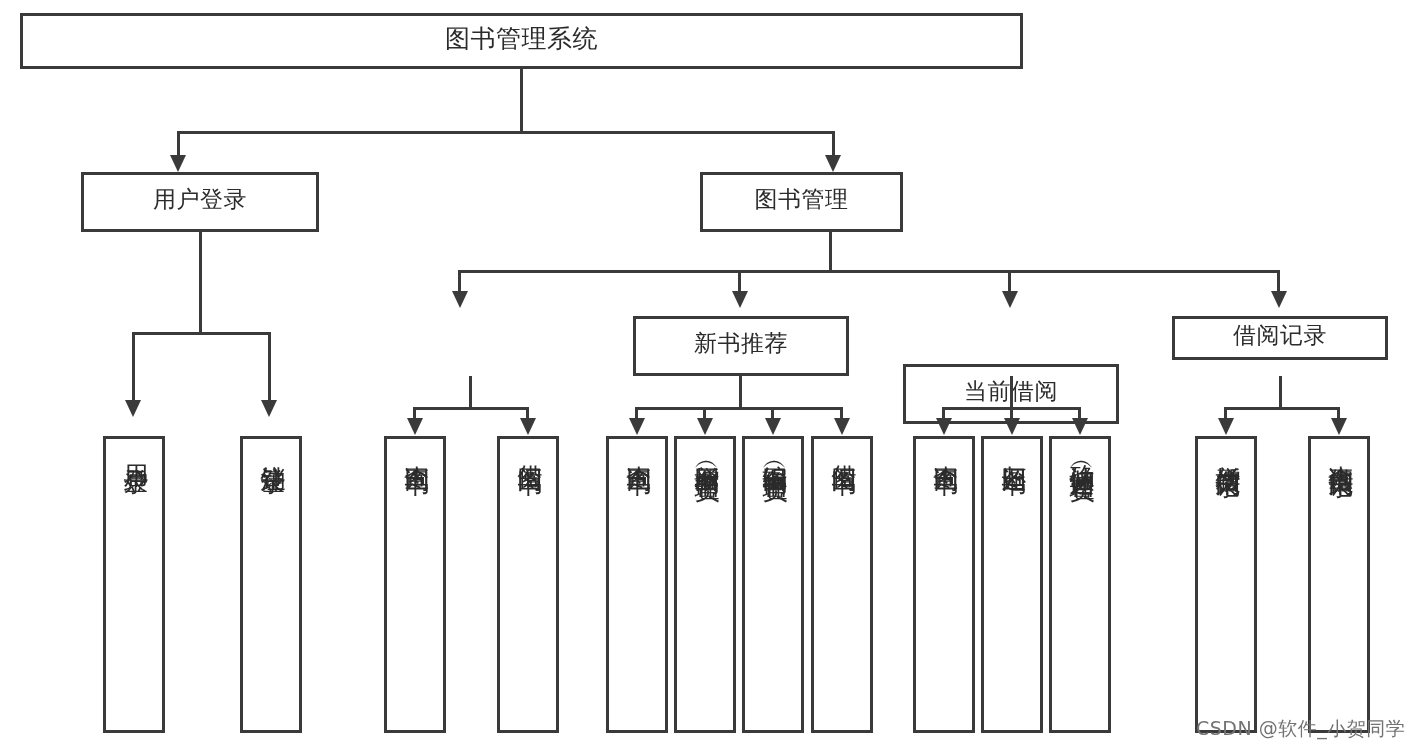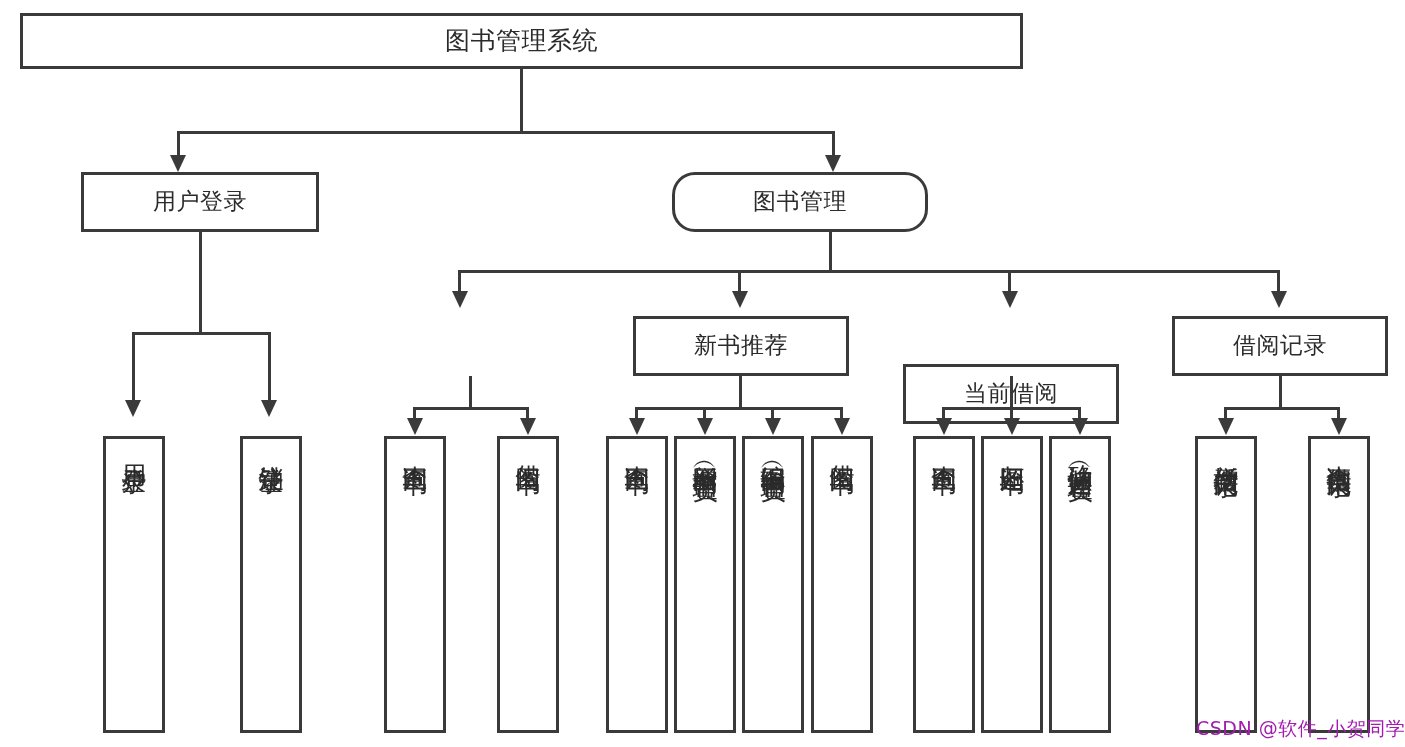--- a/index.html
+++ b/index.html
@@ -20,20 +20,21 @@
   }
   .node {
     position: absolute;
     box-sizing: border-box;
     border: 3px solid #3a3a3a;
     background: #ffffff;
     display: flex;
     align-items: center;
     justify-content: center;
     color: #2b2b2b;
+    font-family: Liberation Mono, monospace;
   }
   .node .node-label {
     display: block;
     text-align: center;
     line-height: 1.18;
     letter-spacing: 0.5px;
   }
   
   .node.horiz .node-label {
     font-size: 23px;
@@ -66,21 +67,21 @@
   .arrow {
     position: absolute;
     width: 0;
     height: 0;
     border-left: 8px solid transparent;
     border-right: 8px solid transparent;
     border-top: 17px solid #3a3a3a;
   }
   .watermark {
     position: absolute;
-    color: #a21caf;
+    color: #737373;
     font-size: 19px;
     white-space: nowrap;
     letter-spacing: 0.5px;
     pointer-events: none;
   }
 </style>
 </head>
 <body>
 
 <div id="diagram-root">
@@ -93,21 +94,21 @@
   <div class="conn h" style="left:177px; top:131px; width:658px; height:3px;"></div>
   <div class="conn v" style="left:177px; top:131px; width:3px; height:29px;"></div>
   <div class="arrow" style="left:170px; top:155px;"></div>
   <div class="conn v" style="left:832px; top:131px; width:3px; height:29px;"></div>
   <div class="arrow" style="left:825px; top:155px;"></div>
 
   <div class="node horiz" style="left:81px; top:172px; width:238px; height:60px;">
     <span class="node-label">用户登录</span>
   </div>
 
-  <div class="node horiz" style="left:672px; top:172px; width:256px; height:60px;border-radius:23px;">
+  <div class="node horiz" style="left:700px; top:172px; width:203px; height:60px;">
     <span class="node-label">图书管理</span>
   </div>
 
   <div class="conn v" style="left:199px; top:232px; width:3px; height:102px;"></div>
   <div class="conn h" style="left:132px; top:332px; width:139px; height:3px;"></div>
   <div class="conn v" style="left:132px; top:332px; width:3px; height:72px;"></div>
   <div class="arrow" style="left:125px; top:400px;"></div>
   <div class="conn v" style="left:268px; top:332px; width:3px; height:72px;"></div>
   <div class="arrow" style="left:261px; top:400px;"></div>
 
@@ -121,21 +122,21 @@
   <div class="arrow" style="left:1002px; top:291px;"></div>
   <div class="conn v" style="left:1277px; top:270px; width:3px; height:25px;"></div>
   <div class="arrow" style="left:1271px; top:291px;"></div>
 
   <div class="node horiz" style="left:633px; top:316px; width:216px; height:60px;">
     <span class="node-label">新书推荐</span>
   </div>
   <div class="node horiz" style="left:903px; top:316px; width:216px; height:60px;margin-top:48px;">
     <span class="node-label">当前借阅</span>
   </div>
-  <div class="node horiz" style="left:1172px; top:316px; width:216px; height:60px;">
+  <div class="node horiz" style="left:1172px; top:316px; width:216px; height:44px;">
     <span class="node-label">借阅记录</span>
   </div>
 
   <div class="conn v" style="left:469px; top:376px; width:3px; height:33px;"></div>
   <div class="conn h" style="left:413px; top:407px; width:116px; height:3px;"></div>
   <div class="conn v" style="left:413px; top:407px; width:3px; height:15px;"></div>
   <div class="arrow" style="left:407px; top:418px;"></div>
   <div class="conn v" style="left:526px; top:407px; width:3px; height:15px;"></div>
   <div class="arrow" style="left:520px; top:418px;"></div>
 

